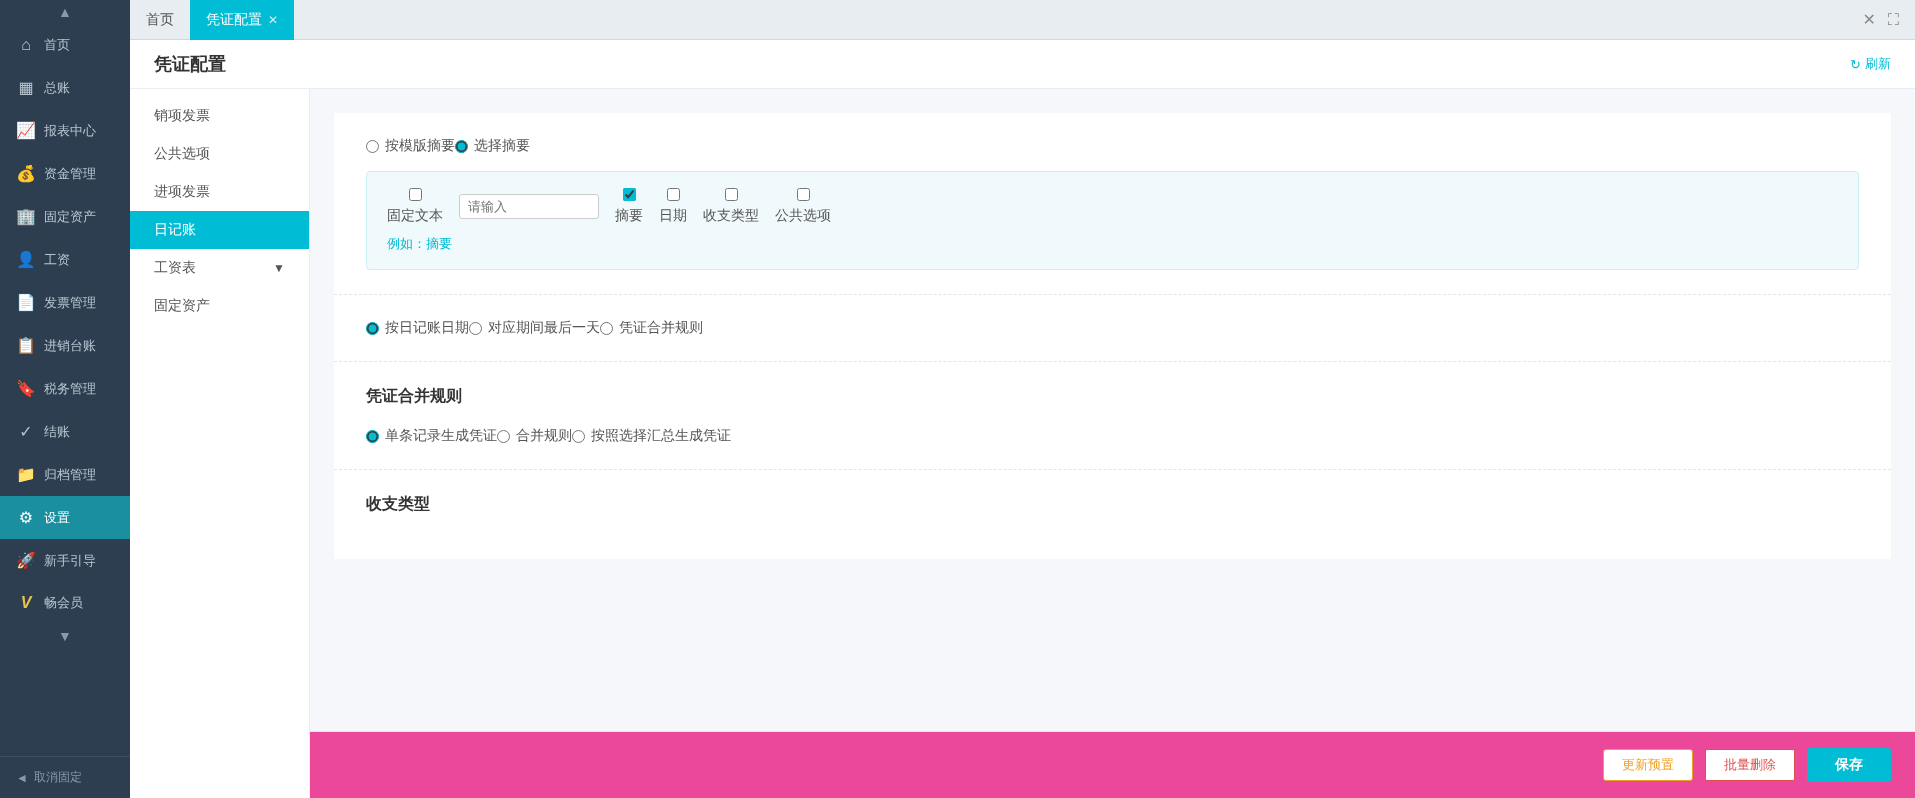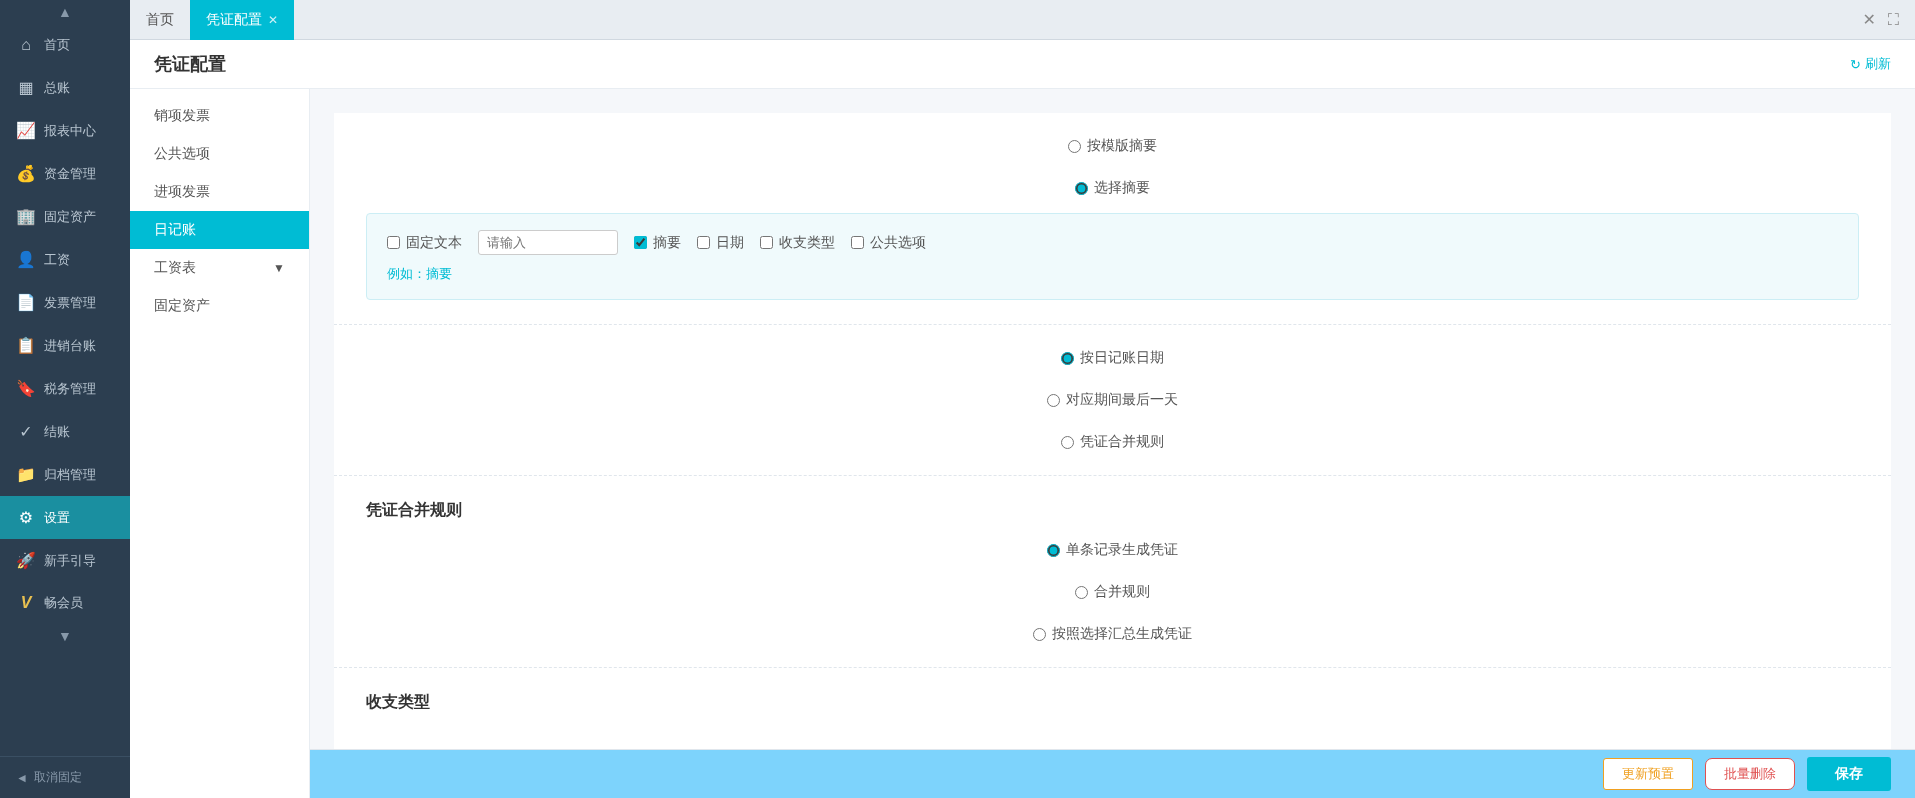--- a/index.html
+++ b/index.html
@@ -161,23 +161,21 @@
     .section-title {
       font-size: 16px;
       font-weight: bold;
       color: #333;
       margin-bottom: 20px;
     }
 
     .radio-group {
       display: flex;
       align-items: center;
-      gap: 24px;
       flex-wrap: wrap;
-      flex-direction: column;
     }
     .radio-item {
       display: flex;
       align-items: center;
       gap: 6px;
       cursor: pointer;
       font-size: 14px;
       color: #555;
     }
     .radio-item input[type="radio"] { accent-color: #00bcd4; cursor: pointer; }
@@ -196,63 +194,64 @@
       gap: 16px;
       flex-wrap: wrap;
     }
     .checkbox-item {
       display: flex;
       align-items: center;
       gap: 6px;
       cursor: pointer;
       font-size: 14px;
       color: #555;
+      flex-direction: column;
     }
     .checkbox-item input[type="checkbox"] { accent-color: #00bcd4; cursor: pointer; }
     .text-input {
       border: 1px solid #ccc;
       border-radius: 3px;
       padding: 4px 8px;
       font-size: 13px;
       color: #999;
       outline: none;
       width: 140px;
     }
     .example-text {
       margin-top: 10px;
       color: #00bcd4;
       font-size: 13px;
     }
 
     
     .bottom-bar {
-      background: #7dd3fc;
+      background: #ec4899;
       border-top: 1px solid #e0e6ec;
-      padding: 7px 24px;
+      padding: 16px 24px;
       display: flex;
       justify-content: flex-end;
       align-items: center;
       gap: 12px;
       flex-shrink: 0;
     }
     .btn-outline {
       border: 1px solid #f0a020;
       color: #f0a020;
       background: #fff;
       padding: 6px 18px;
       border-radius: 3px;
       cursor: pointer;
       font-size: 13px;
     }
     .btn-outline-red {
       border: 1px solid #e05050;
       color: #e05050;
       background: #fff;
       padding: 6px 18px;
-      border-radius: 7px;
+      border-radius: 2px;
       cursor: pointer;
       font-size: 13px;
     }
     .btn-primary {
       background: #00bcd4;
       color: #fff;
       border: none;
       padding: 8px 28px;
       border-radius: 3px;
       cursor: pointer;

